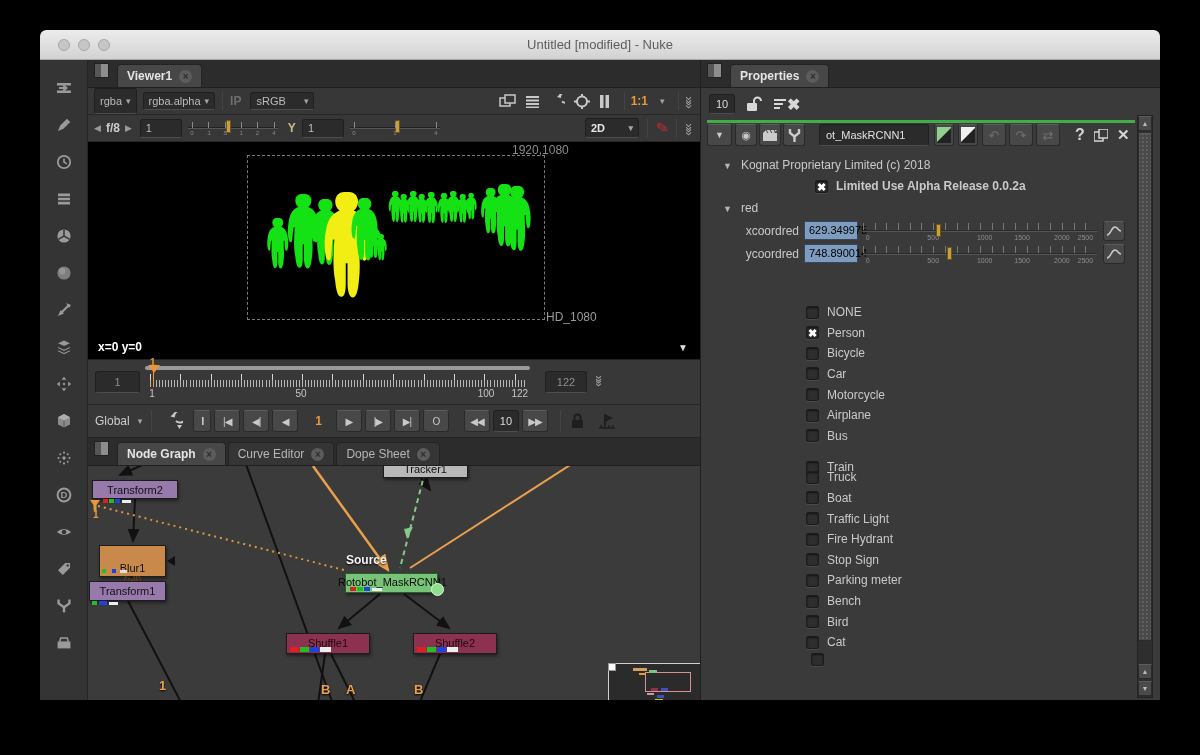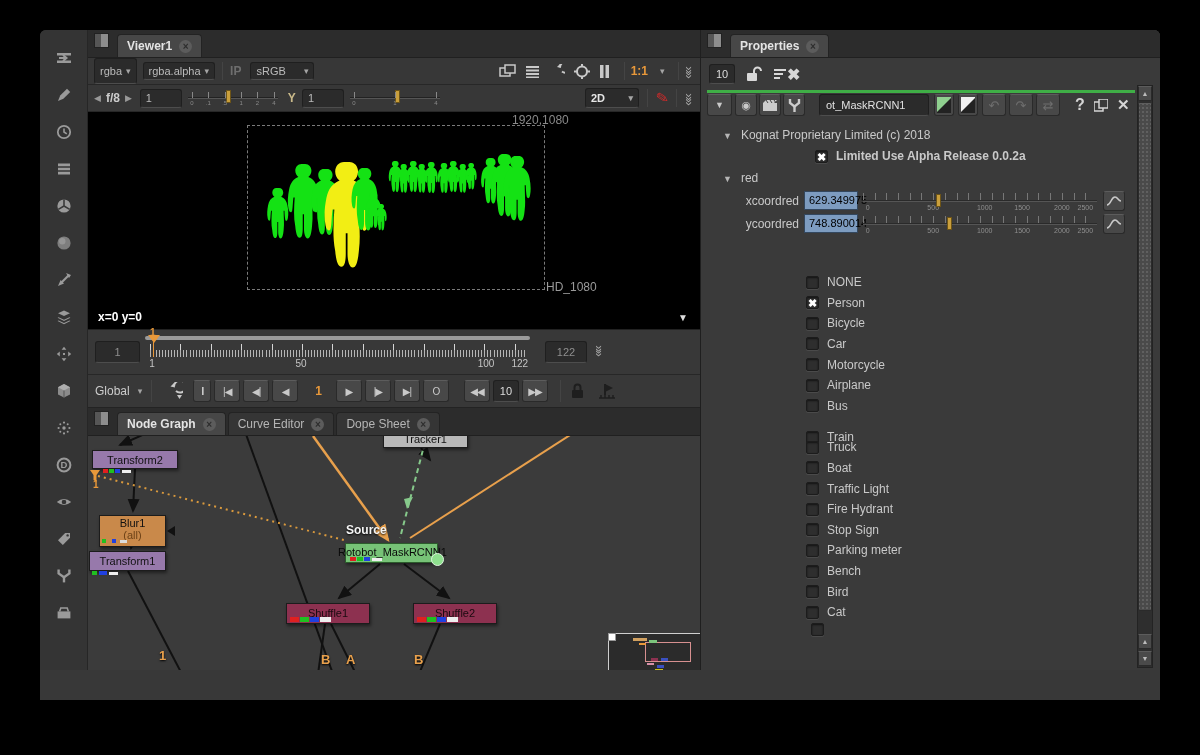--- a/index.html
+++ b/index.html
@@ -76,20 +76,26 @@
   #sb-thumb{position:absolute;left:0;top:17px;width:14px;height:508px;background:#4a4a4a;border:1px solid #2a2a2a;border-top-color:#5e5e5e;border-radius:2px;
     background-image:radial-gradient(#606060 1px,transparent 1.2px);background-size:4px 4px;background-position:2px 2px;}
   .dim{color:#6e6e6e;}
   svg{display:block;}
   .abs{position:absolute;}
 </style>
 </head>
 <body>
 
 <div id="win">
+  <div id="titlebar">
+    <span class="tl" style="left:18px"></span>
+    <span class="tl" style="left:38px"></span>
+    <span class="tl" style="left:58px"></span>
+    <div id="title-text">Untitled [modified] - Nuke</div>
+  </div>
   <div id="main">
     <div id="left-toolbar">
         <div class="tool-btn">
           <svg width="16" height="16" viewBox="0 0 16 16">
             <path d="M1,3h14v2.6H1z M1,10.4h14V13H1z" fill="#9a9a9a"></path>
             <path d="M3,8h7M7,5l3.5,3L7,11" stroke="#9a9a9a" stroke-width="2" fill="none"></path>
           </svg>
         </div>
         <div class="tool-btn">
           <svg width="16" height="16" viewBox="0 0 16 16">
@@ -436,21 +442,21 @@
         <div class="node" style="left:4px;top:14px;width:86px;height:19px;background:#9779ab;line-height:18px">Transform2</div>
         <svg class="abs" style="left:2px;top:34px" width="12" height="12">
             <path d="M0,0h10l-3.5,5v7l-3,-2v-5z" fill="#e8983a"></path>
           </svg>
         <div class="abs" style="left:5px;top:43px;color:#e8983a;font-size:10px;font-weight:bold">1</div>
         <span class="chip" style="left:15px;top:33px;width:5px;background:#e02020"></span>
         <span class="chip" style="left:21px;top:33px;width:5px;background:#20c020"></span>
         <span class="chip" style="left:27px;top:33px;width:5px;background:#2040e0"></span>
         <span class="chip" style="left:34px;top:34px;width:9px;height:3px;background:#eee"></span>
 
-        <div class="node" style="left:11px;top:79px;width:67px;height:32px;background:#c9894a;padding-top:1px">
+        <div class="node" style="left:11px;top:79px;width:67px;height:32px;background:#c9894a;padding-top:16px">
           <div>Blur1</div>
           <div style="color:#6d4217">(all)</div>
         </div>
         <span class="chip" style="left:14px;top:103px;width:4px;background:#20c020"></span>
         <span class="chip" style="left:24px;top:103px;width:4px;background:#2040e0"></span>
         <span class="chip" style="left:32px;top:104px;width:7px;height:3px;background:#ddd"></span>
         <svg class="abs" style="left:79px;top:90px" width="8" height="10">
             <path d="M8,0v10L0,5z" fill="#111"></path>
           </svg>
 

